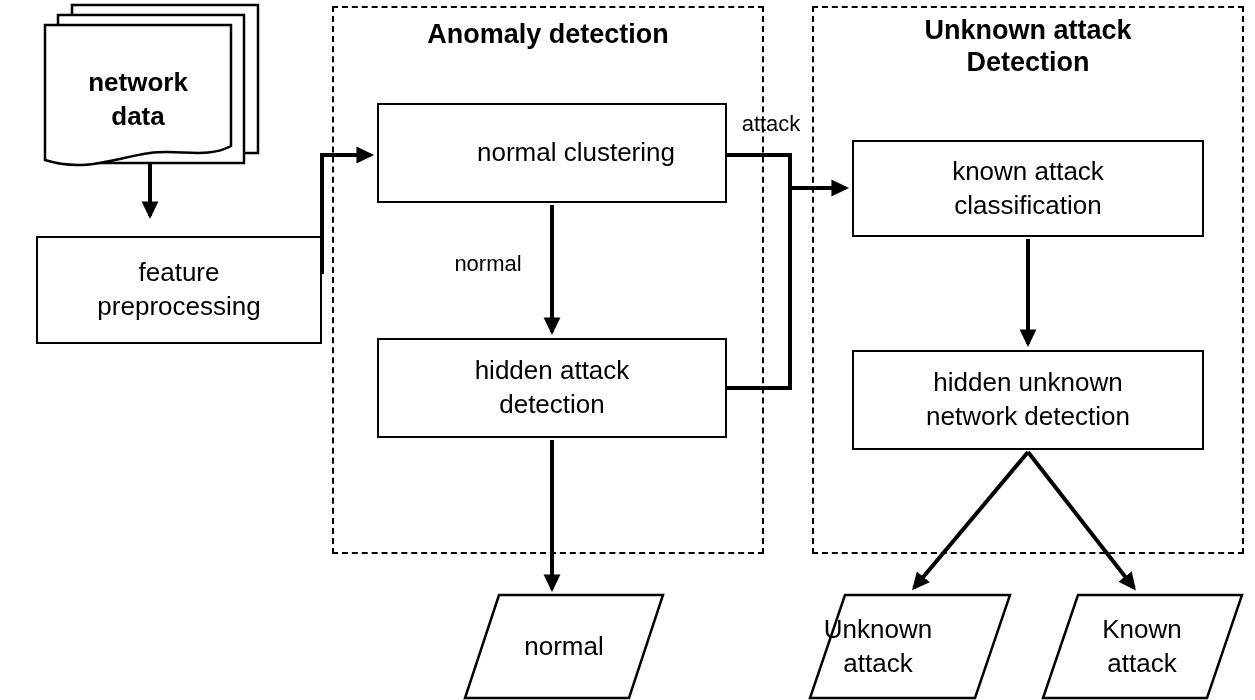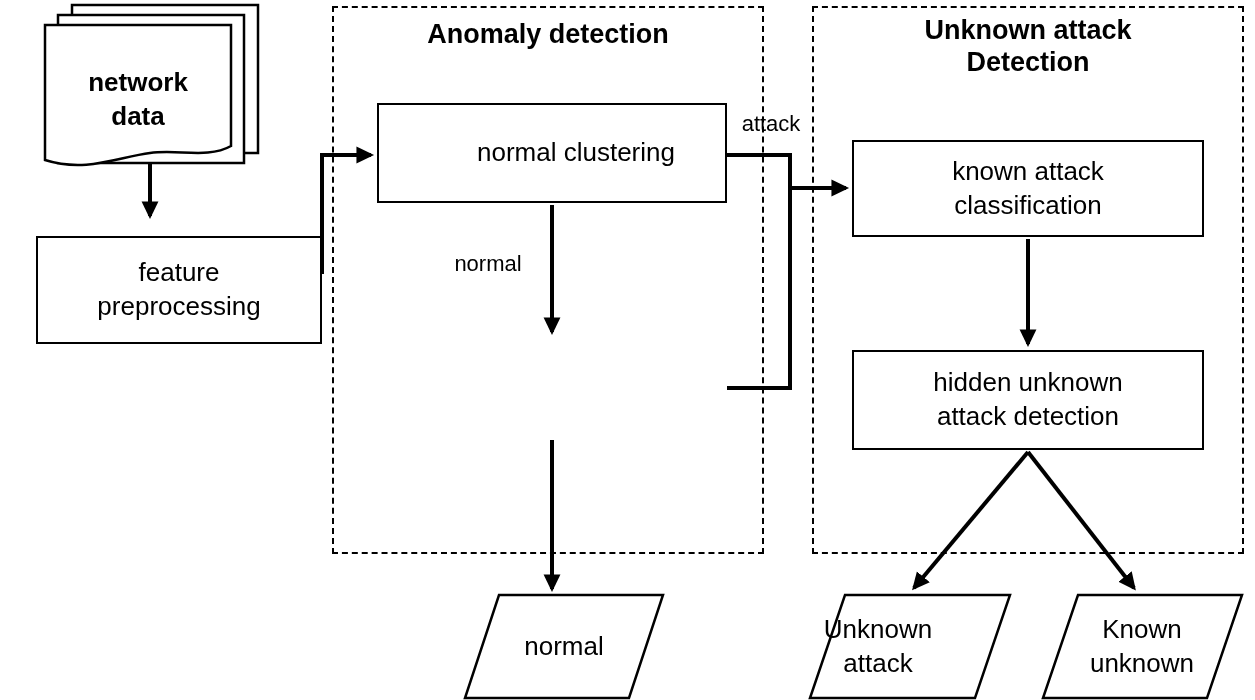--- a/index.html
+++ b/index.html
@@ -119,35 +119,37 @@
 
   <div class="group-title" style="left:332px; top:18px; width:432px;">Anomaly detection</div>
   <div class="group-title" style="left:812px; top:14px; width:432px;">Unknown attack
 Detection</div>
 
   <div class="node" style="left:5px; top:236px; width:286px; height:108px;margin-left:31px;">feature
 preprocessing</div>
 
   <div class="node" style="left:377px; top:103px; width:350px; height:100px;padding-left:48px;">normal clustering</div>
 
+  <div class="node" style="left:377px; top:338px; width:350px; height:100px;">hidden attack
+detection</div>
 
   <div class="node" style="left:852px; top:140px; width:352px; height:97px;">known attack
 classification</div>
 
   <div class="node" style="left:852px; top:350px; width:352px; height:100px;">hidden unknown
-attack detection</div>
+network detection</div>
 
   <div class="overlay-label" style="left:50px; top:52px; width:176px; height:96px;font-weight:bold;">network
 data</div>
 
   <div class="overlay-label" style="left:476px; top:597px; width:176px; height:99px;">normal</div>
 
   <div class="overlay-label" style="left:790px; top:597px; width:176px; height:99px;">Unknown
 attack</div>
 
   <div class="overlay-label" style="left:1054px; top:597px; width:176px; height:99px;">Known
-unknown</div>
+attack</div>
 
   <div class="edge-label" style="left:432px; top:248px; width:112px; height:32px;">normal</div>
 
   <div class="edge-label" style="left:726px; top:108px; width:90px; height:32px;">attack</div>
 
 </div>
 
 </body></html>

